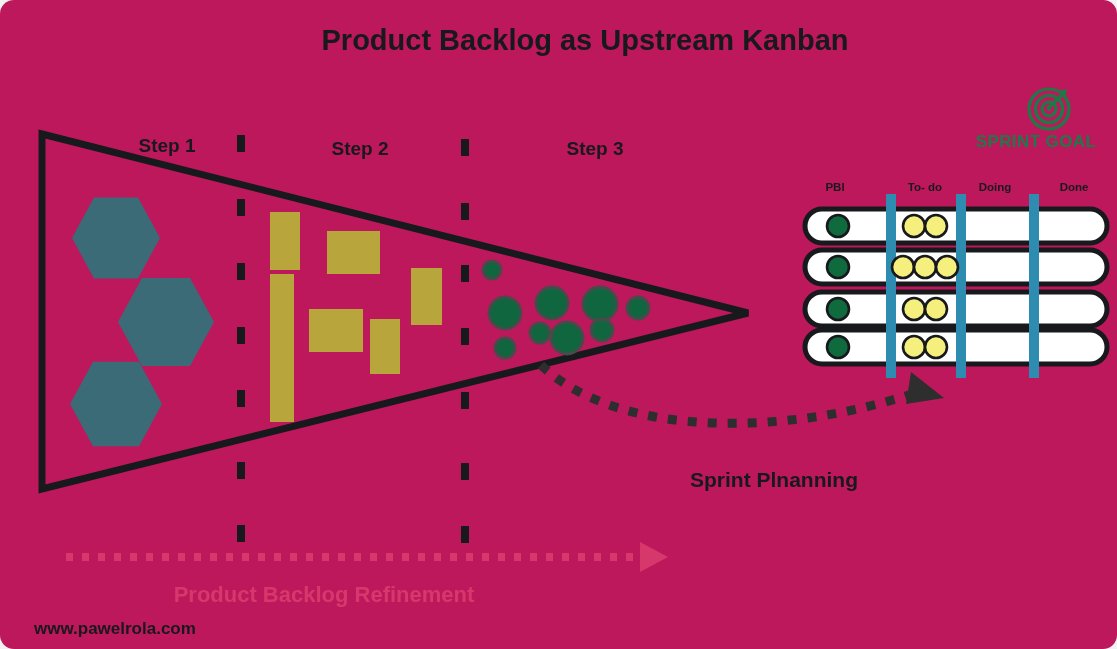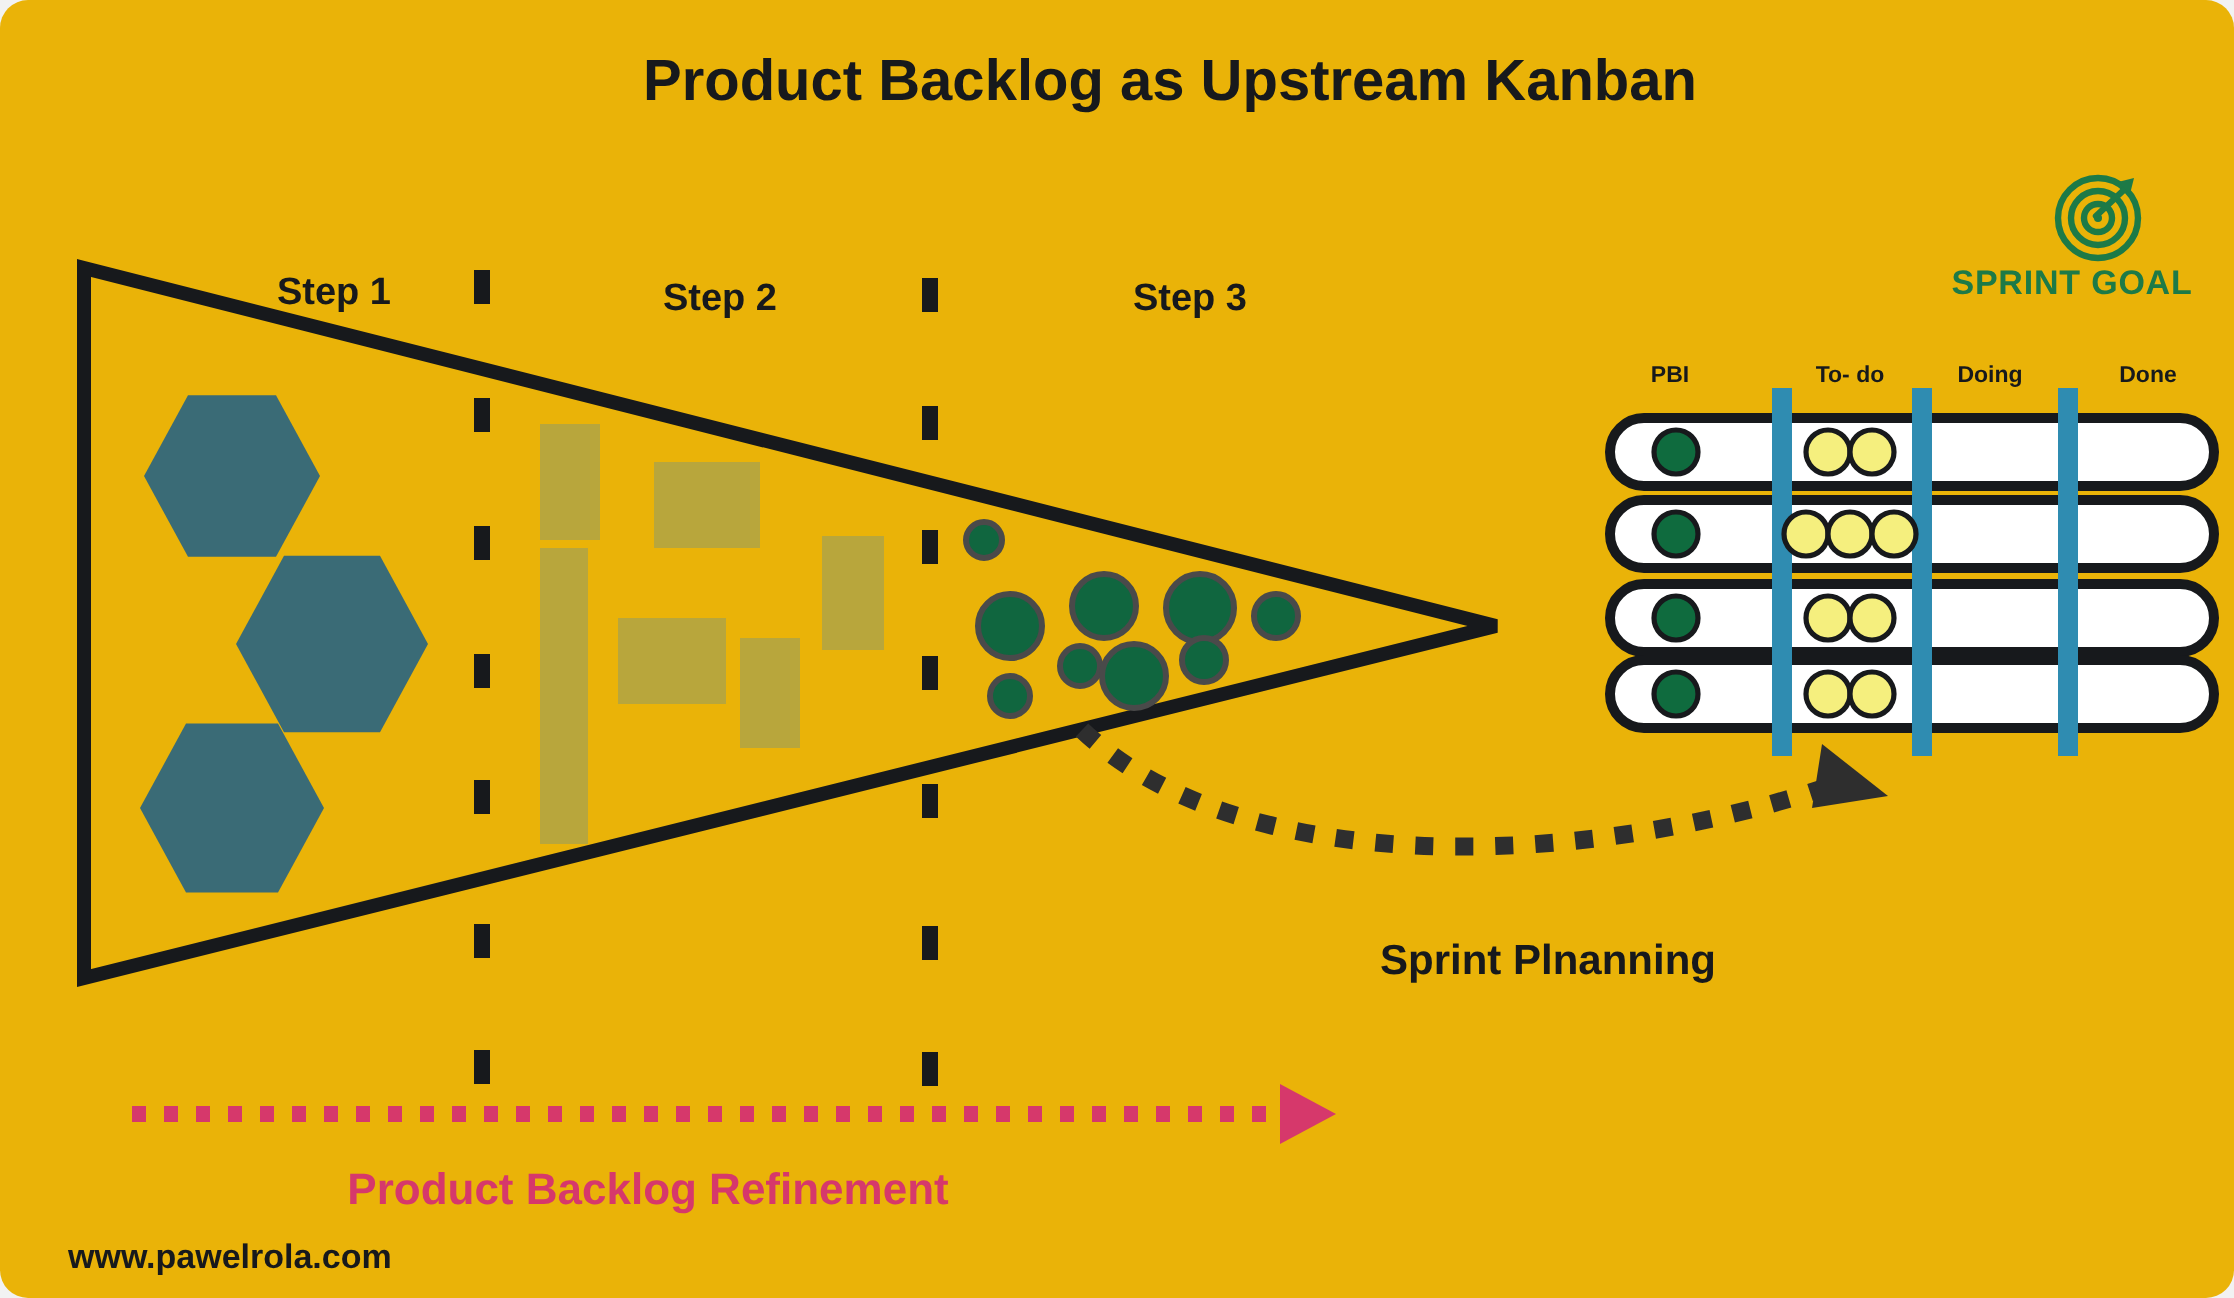--- a/index.html
+++ b/index.html
@@ -11,21 +11,21 @@
   body {
     width: 1117px;
     height: 649px;
     overflow: hidden;
     font-family: "Liberation Sans", sans-serif;
   }
   #canvas {
     position: relative;
     width: 1117px;
     height: 649px;
-    background: #eab308;
+    background: #be185d;
     border-radius: 14px;
     overflow: hidden;
   }
   #diagram-svg {
     position: absolute;
     left: 0;
     top: 0;
     width: 1117px;
     height: 649px;
   }

